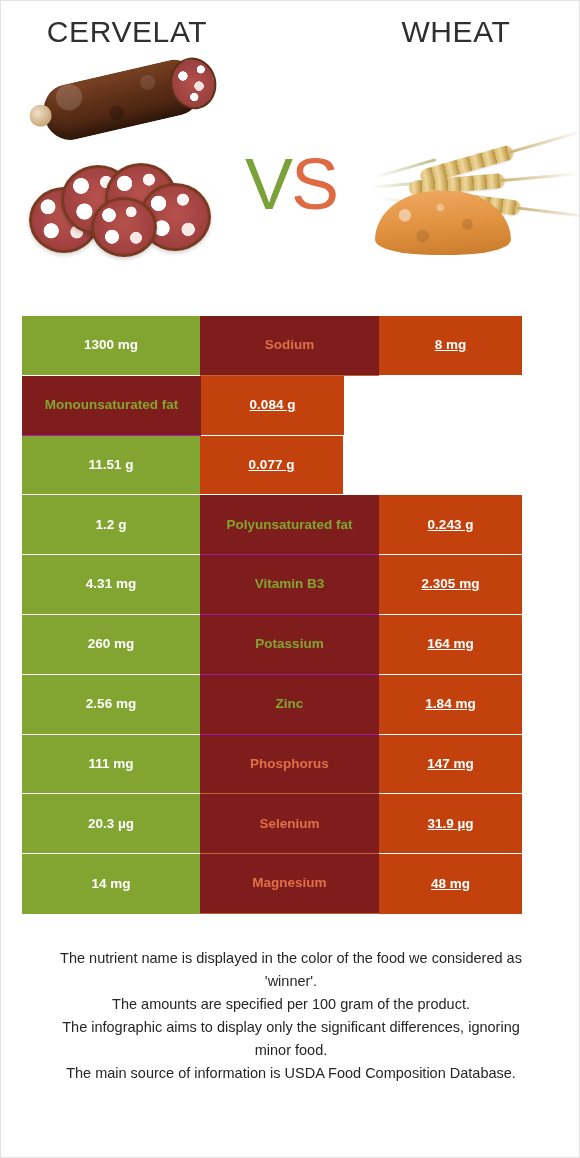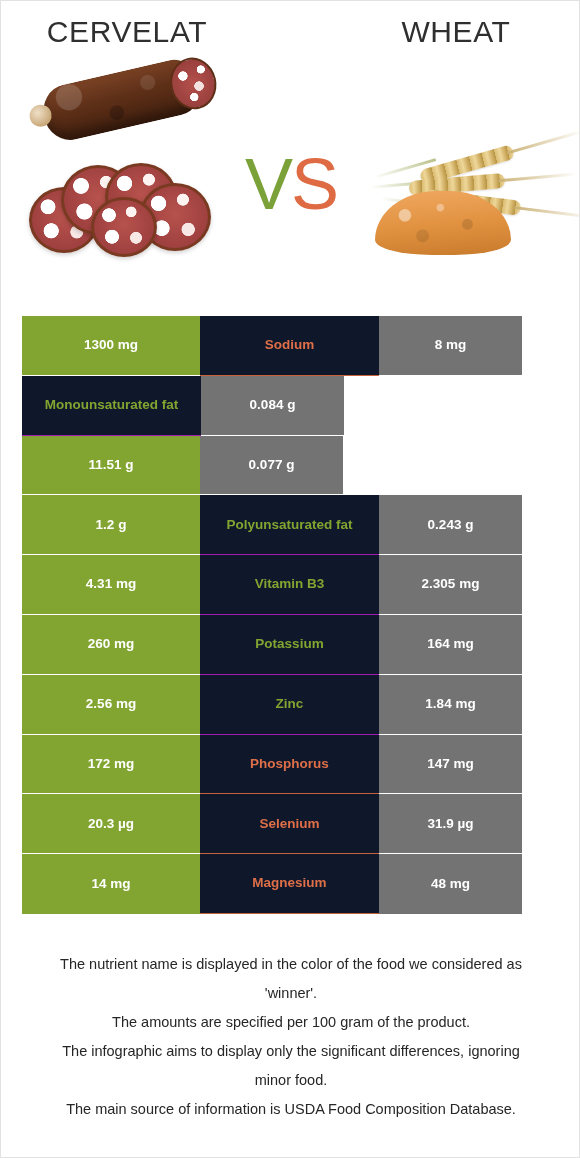--- a/index.html
+++ b/index.html
@@ -218,47 +218,48 @@
     line-height: 1.2;
   }
   .cell.left-val {
     width: 178px;
     background: #82A531;
     color: #ffffff;
     border-bottom: 1px solid #ffffff;
   }
   .cell.right-val {
     width: 143px;
-    background: #737373;
+    background: #c2410c;
     color: #ffffff;
     border-bottom: 1px solid #ffffff;
+    text-decoration: underline;
   }
   .cell.name {
     width: 179px;
-    background: #0f172a;
+    background: #7f1d1d;
     font-weight: 600;
   }
   .cell.name.win-left  { color: #82A531; border-bottom: 1px solid #a21caf; }
   .cell.name.win-right { color: #DF6F48; border-bottom: 1px solid #C5623C; }
   .row:last-child .cell.left-val,
   .row:last-child .cell.right-val { border-bottom: none; }
 
   
   .footnote {
     position: absolute;
     left: 24px;
     top: 945px;
     width: 532px;
     font-family: "Liberation Sans", sans-serif;
     font-size: 14.5px;
     line-height: 21px;
     color: #262626;
     text-align: center;
   }
-  .footnote p { margin: 8px; }
+  .footnote p { margin: 2px; }
 </style>
 </head>
 <body>
 
 <div id="infographic">
 
   <div class="header">
     <div class="food-title left">CERVELAT</div>
     <div class="food-title right">WHEAT</div>
   </div>
@@ -326,21 +327,21 @@
         <div class="cell left-val">260 mg</div>
         <div class="cell name win-left">Potassium</div>
         <div class="cell right-val">164 mg</div>
       </div>
       <div class="row">
         <div class="cell left-val">2.56 mg</div>
         <div class="cell name win-left">Zinc</div>
         <div class="cell right-val">1.84 mg</div>
       </div>
       <div class="row">
-        <div class="cell left-val">172 mg</div>
+        <div class="cell left-val">111 mg</div>
         <div class="cell name win-right">Phosphorus</div>
         <div class="cell right-val">147 mg</div>
       </div>
       <div class="row">
         <div class="cell left-val">20.3 µg</div>
         <div class="cell name win-right">Selenium</div>
         <div class="cell right-val">31.9 µg</div>
       </div>
       <div class="row">
         <div class="cell left-val">14 mg</div>

